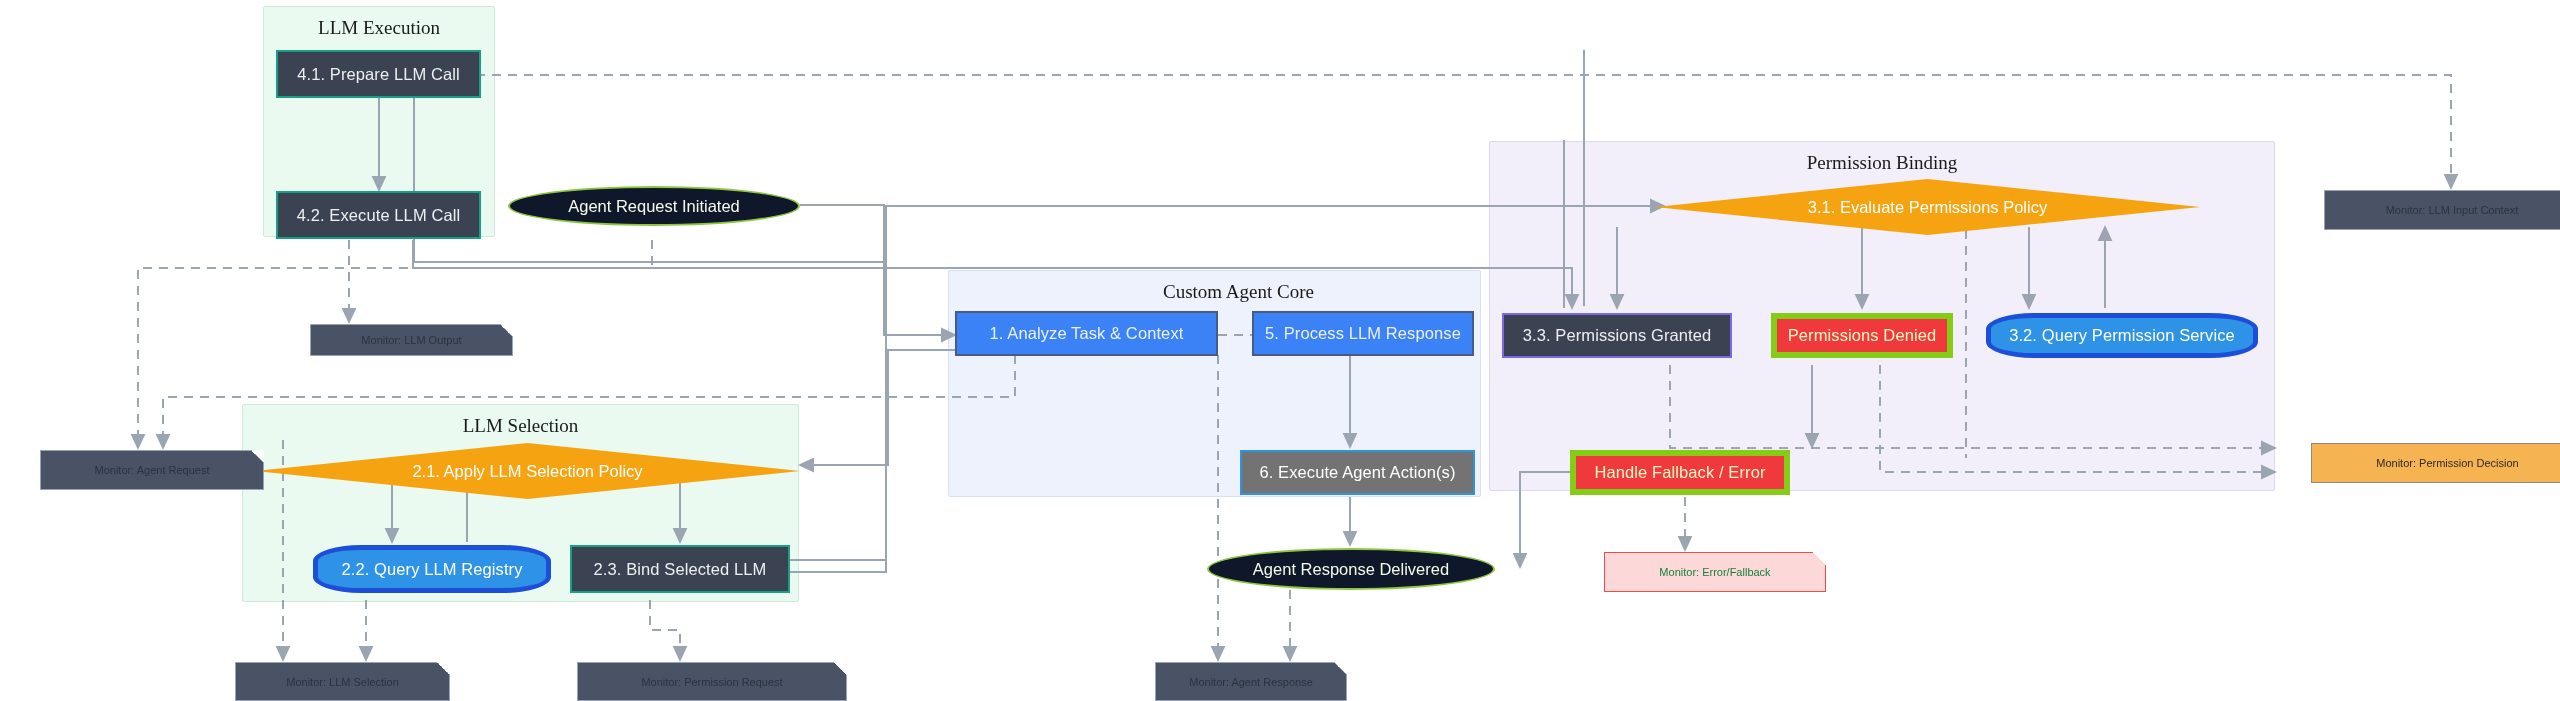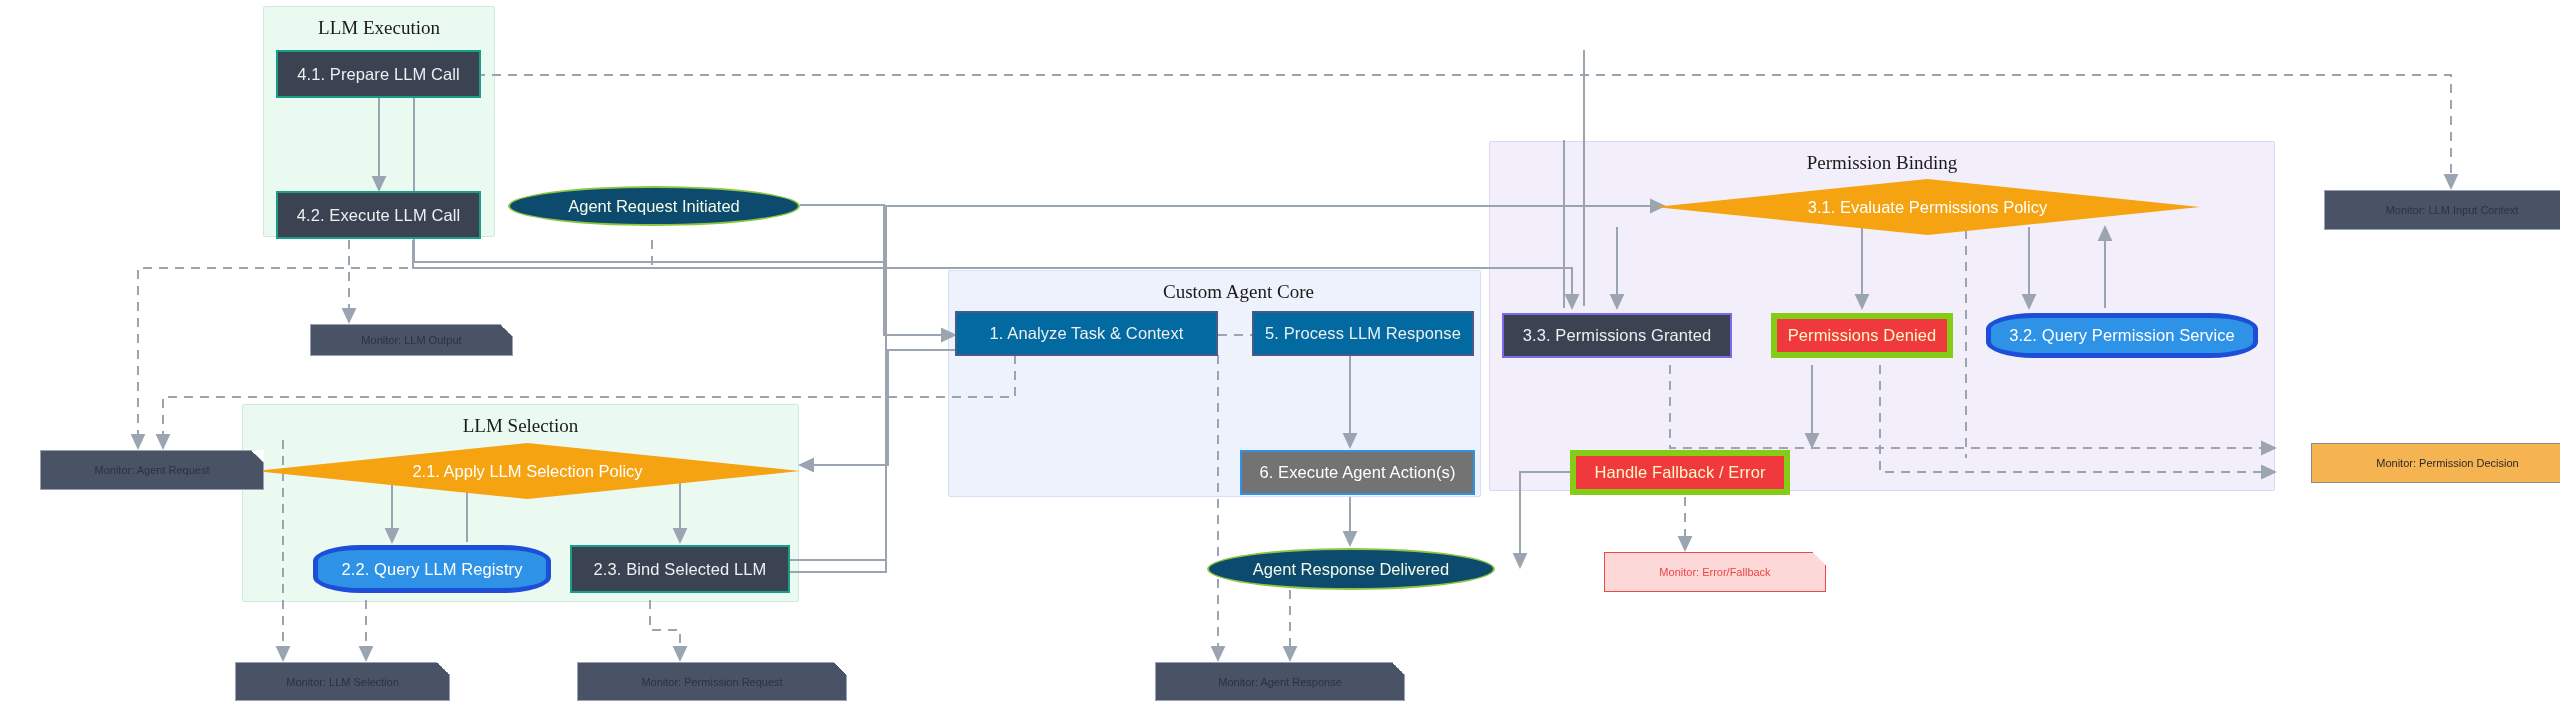--- a/index.html
+++ b/index.html
@@ -12,44 +12,44 @@
             font-size:19px;color:#1a1a1a;}
   .sg-green{background:#eafaf1;border-color:#cfe9dd;}
   .sg-blue{background:#eef2fc;border-color:#d7dff5;}
   .sg-purple{background:#f2effa;border-color:#ded7f3;text-decoration:underline;}
 
   
   .node{position:absolute;box-sizing:border-box;display:flex;align-items:center;justify-content:center;
         text-align:center;font-size:16.5px;line-height:1.15;letter-spacing:.1px;}
 
   .n-dark{background:#3b4252;border:2px solid #16a085;color:#ecf0f1;}
-  .n-dark-plain{background:#0369a1;border:2px solid #4a5a86;color:#ecf0f1;}
+  .n-dark-plain{background:#3b82f6;border:2px solid #4a5a86;color:#ecf0f1;}
   .n-dark-violet{background:#3b4252;border:2px solid #7b68ee;color:#ecf0f1;}
   .n-blue{background:#737373;border:2px solid #2e93e6;color:#ffffff;}
   .n-red{background:#f0393c;border:6px solid #84cc16;color:#fef9c3;}
 
   
   .n-cyl{background:#2e93e6;border:5px solid #1d4ed8;color:#ffffff;border-radius:48px/16px;}
 
   
   .n-note{position:absolute;box-sizing:border-box;display:flex;align-items:center;justify-content:center;
           text-align:center;font-size:11px;color:#2f3640;margin-left:32px;}
   .n-note .body{position:absolute;inset:0;background:#4a5365;border:1px solid #99a3b5;
                 clip-path:polygon(0 0, calc(100% - 13px) 0, 100% 13px, 100% 100%, 0 100%);}
   .n-note .lbl{position:relative;z-index:2;color:#2b3240;padding:0 8px;}
   .n-note.note-orange .body{background:#f6b352;border:1px solid #8a8a8a;}
   .n-note.note-orange .lbl{color:#2b2b2b;}
   .n-note.note-red .body{background:#fdd8d8;border:1px solid #ef4a4a;}
-  .n-note.note-red .lbl{color:#ef4444;}
+  .n-note.note-red .lbl{color:#15803d;}
   .n-note .fold{position:absolute;top:0;right:0;width:13px;height:13px;z-index:3;
                 background:linear-gradient(225deg,#ffffff 50%,transparent 50%);}
 
   
   .n-ellipse{position:absolute;box-sizing:border-box;display:flex;align-items:center;justify-content:center;
-             background:#0c4a6e;border:2px solid #8cc63e;color:#f4fbe9;border-radius:50%;
+             background:#0f172a;border:2px solid #8cc63e;color:#f4fbe9;border-radius:50%;
              font-size:16.5px;text-align:center;}
 
   
   .n-rhomb{position:absolute;display:flex;align-items:center;justify-content:center;color:#ffffff;
            font-size:16.5px;text-align:center;}
   .n-rhomb .shape{position:absolute;inset:0;background:#f5a311;
                   clip-path:polygon(50% 0, 100% 50%, 50% 100%, 0 50%);}
   .n-rhomb .lbl{position:relative;z-index:2;}
 
   svg.wires{position:absolute;left:0;top:0;width:2560px;height:701px;overflow:visible;pointer-events:none;}
@@ -261,21 +261,21 @@
     <div class="fold"></div>
     <span class="lbl">Monitor: LLM Selection</span>
   </div>
 
   <div class="n-note" style="left:545px;top:662px;width:270px;height:39px;">
     <div class="body"></div>
     <div class="fold"></div>
     <span class="lbl">Monitor: Permission Request</span>
   </div>
 
-  <div class="n-note" style="left:1123px;top:662px;width:250px;height:39px;">
+  <div class="n-note" style="left:1123px;top:662px;width:192px;height:39px;">
     <div class="body"></div>
     <div class="fold"></div>
     <span class="lbl">Monitor: Agent Response</span>
   </div>
 
   <div class="n-note note-red" style="left:1572px;top:552px;width:222px;height:40px;">
     <div class="body"></div>
     <div class="fold"></div>
     <span class="lbl">Monitor: Error/Fallback</span>
   </div>

